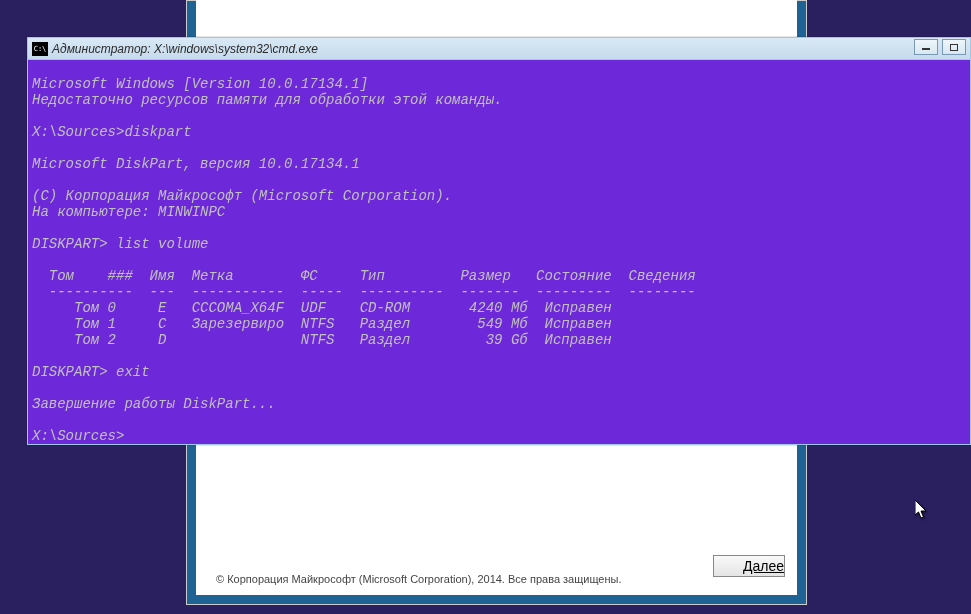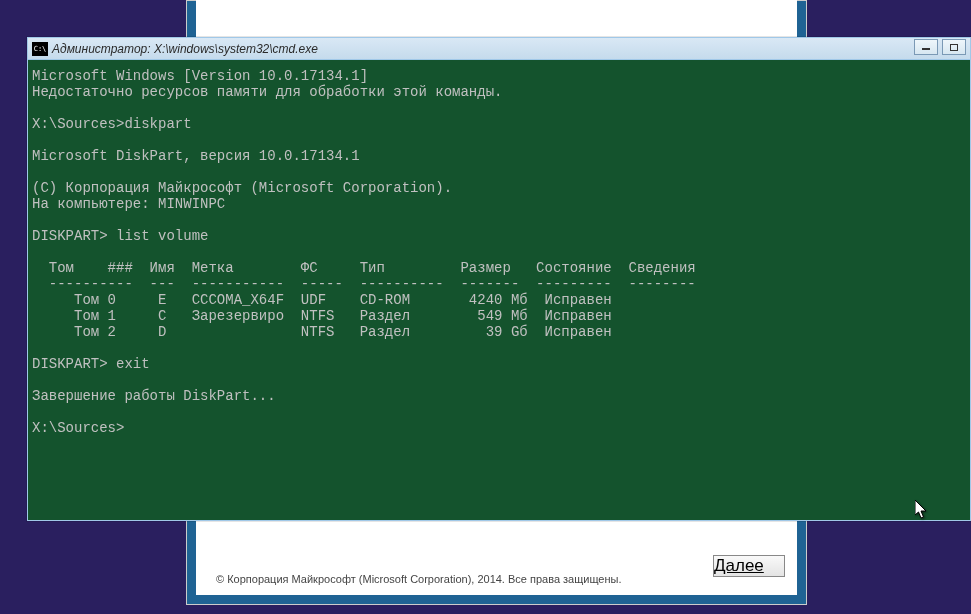--- a/index.html
+++ b/index.html
@@ -50,33 +50,33 @@
     }
     
     .next-button {
       position: absolute;
       right: 12px;
       top: -8px;
       width: 72px;
       height: 22px;
       border: 1px solid #888;
       background: linear-gradient(#f9f9f9, #e4e4e4);
-      font-size: 17px;
-      text-align: left;
+      font-size: 14px;
+      text-align: right;
       line-height: 20px;
       cursor: pointer;
       text-decoration: underline;
     }
     
     .cmd-window {
       position: absolute;
       left: 27px;
       top: 37px;
       width: 944px;
-      height: 484px;
+      height: 408px;
       background: #fff;
       border: 1px solid #a0c8e8;
       box-shadow: 0 0 0 1px rgba(0,0,0,0.1);
     }
     
     .titlebar {
       height: 22px;
       background: linear-gradient(#d9e8f5, #c5dbec);
       display: flex;
       align-items: center;
@@ -129,29 +129,30 @@
       align-items: center;
       justify-content: center;
       cursor: pointer;
       font-size: 10px;
     }
     
     .min-glyph { width: 8px; height: 2px; background: #333; margin-top: 4px; }
     .max-glyph { width: 8px; height: 7px; border: 1px solid #333; }
     
     .terminal {
-      background: #14532d;
+      background: #6d28d9;
       color: #c0c0c0;
       font-family: Consolas, "Courier New", monospace;
       font-size: 14px;
       line-height: 16px;
-      padding: 8px 4px;
+      padding: 16px 4px;
       height: calc(100% - 22px);
       overflow: hidden;
       white-space: pre;
+      font-style: italic;
     }
     
     .cursor-img {
       position: absolute;
       left: 915px;
       top: 500px;
       width: 14px;
       height: 20px;
       pointer-events: none;
     }

